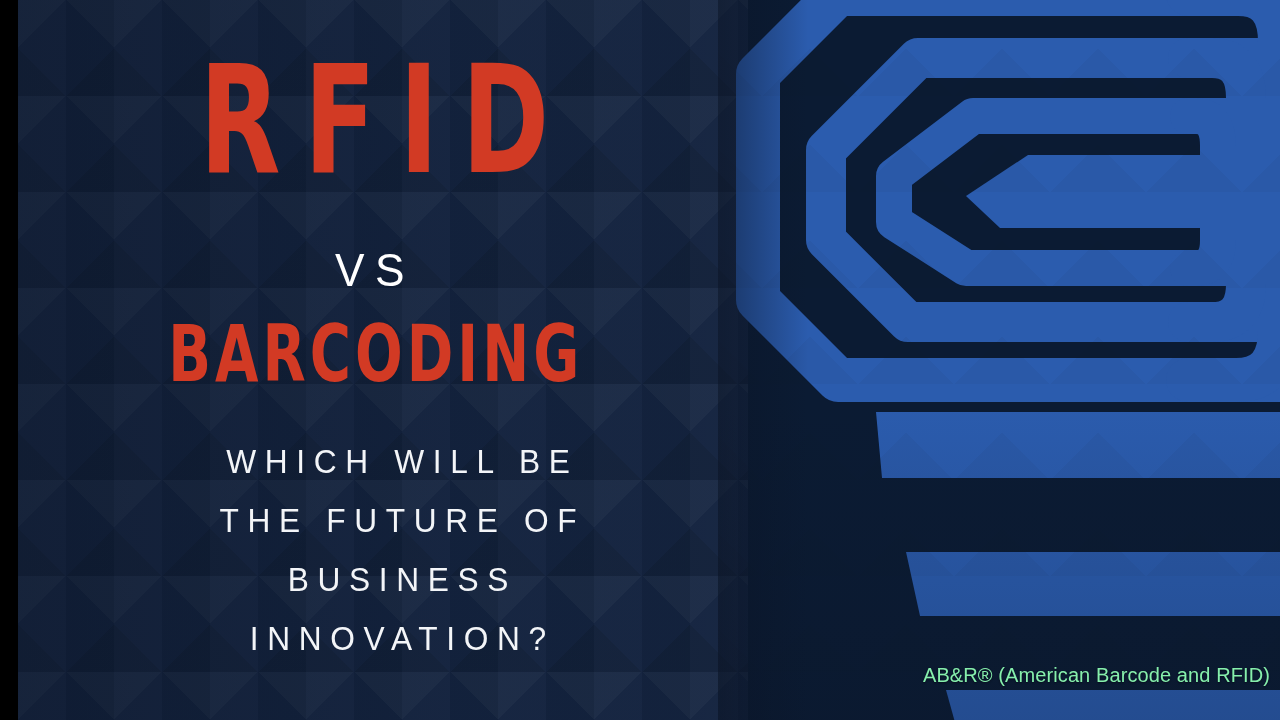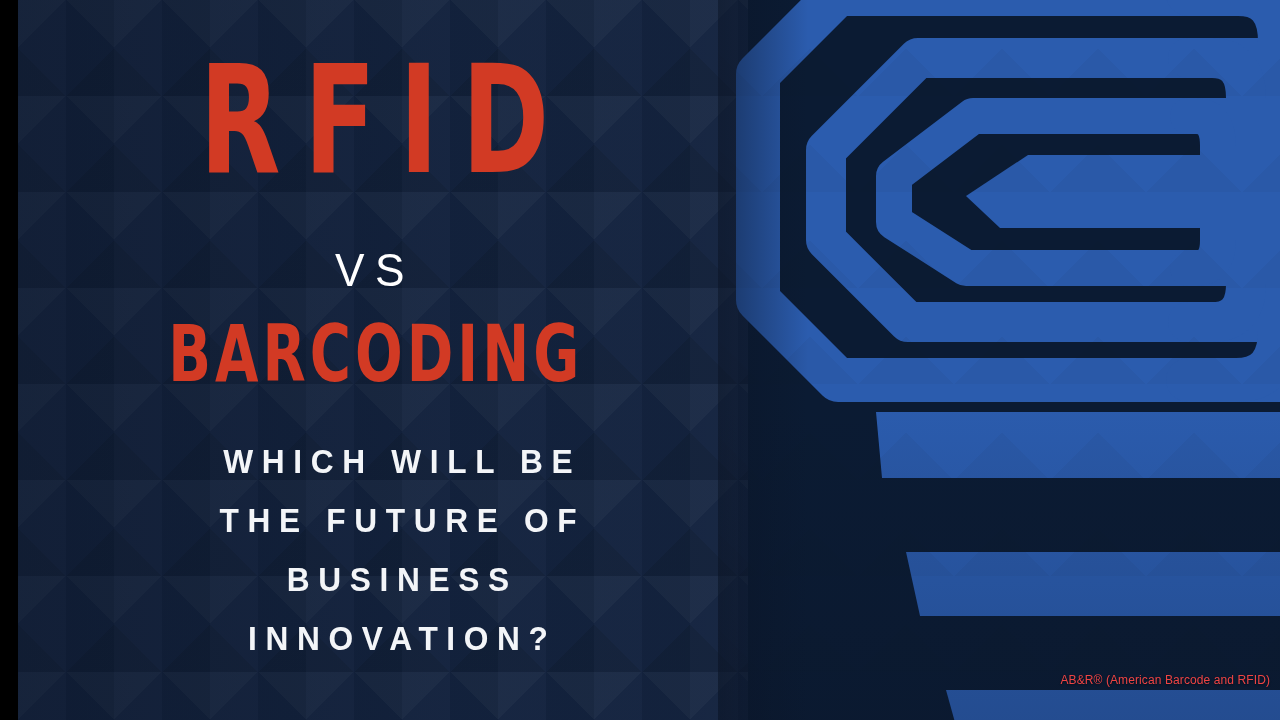--- a/index.html
+++ b/index.html
@@ -142,35 +142,35 @@
     transform-origin: 379px top;
     white-space: nowrap;
   }
   .tagline {
     position: absolute;
     left: 70px;
     top: 432px;
     width: 620px;
     text-align: center;
     color: #f3f5f8;
-    font-weight: 700;
+    font-weight: 400;
     font-size: 33px;
     line-height: 59px;
     letter-spacing: 9px;
     text-indent: 9px;
   }
   .tagline .ln { display: block; white-space: nowrap; transform: scaleX(0.96); }
 
   
   .credit {
     position: absolute;
     right: 28px;
     bottom: 33px;
-    color: #ef4444;
-    font-size: 12px;
+    color: #86efac;
+    font-size: 20px;
     letter-spacing: .1px;
     white-space: nowrap;
     text-shadow: 0 1px 2px rgba(0,0,0,.45);
   }
 </style>
 </head>
 <body>
 
 <div id="stage">
 

